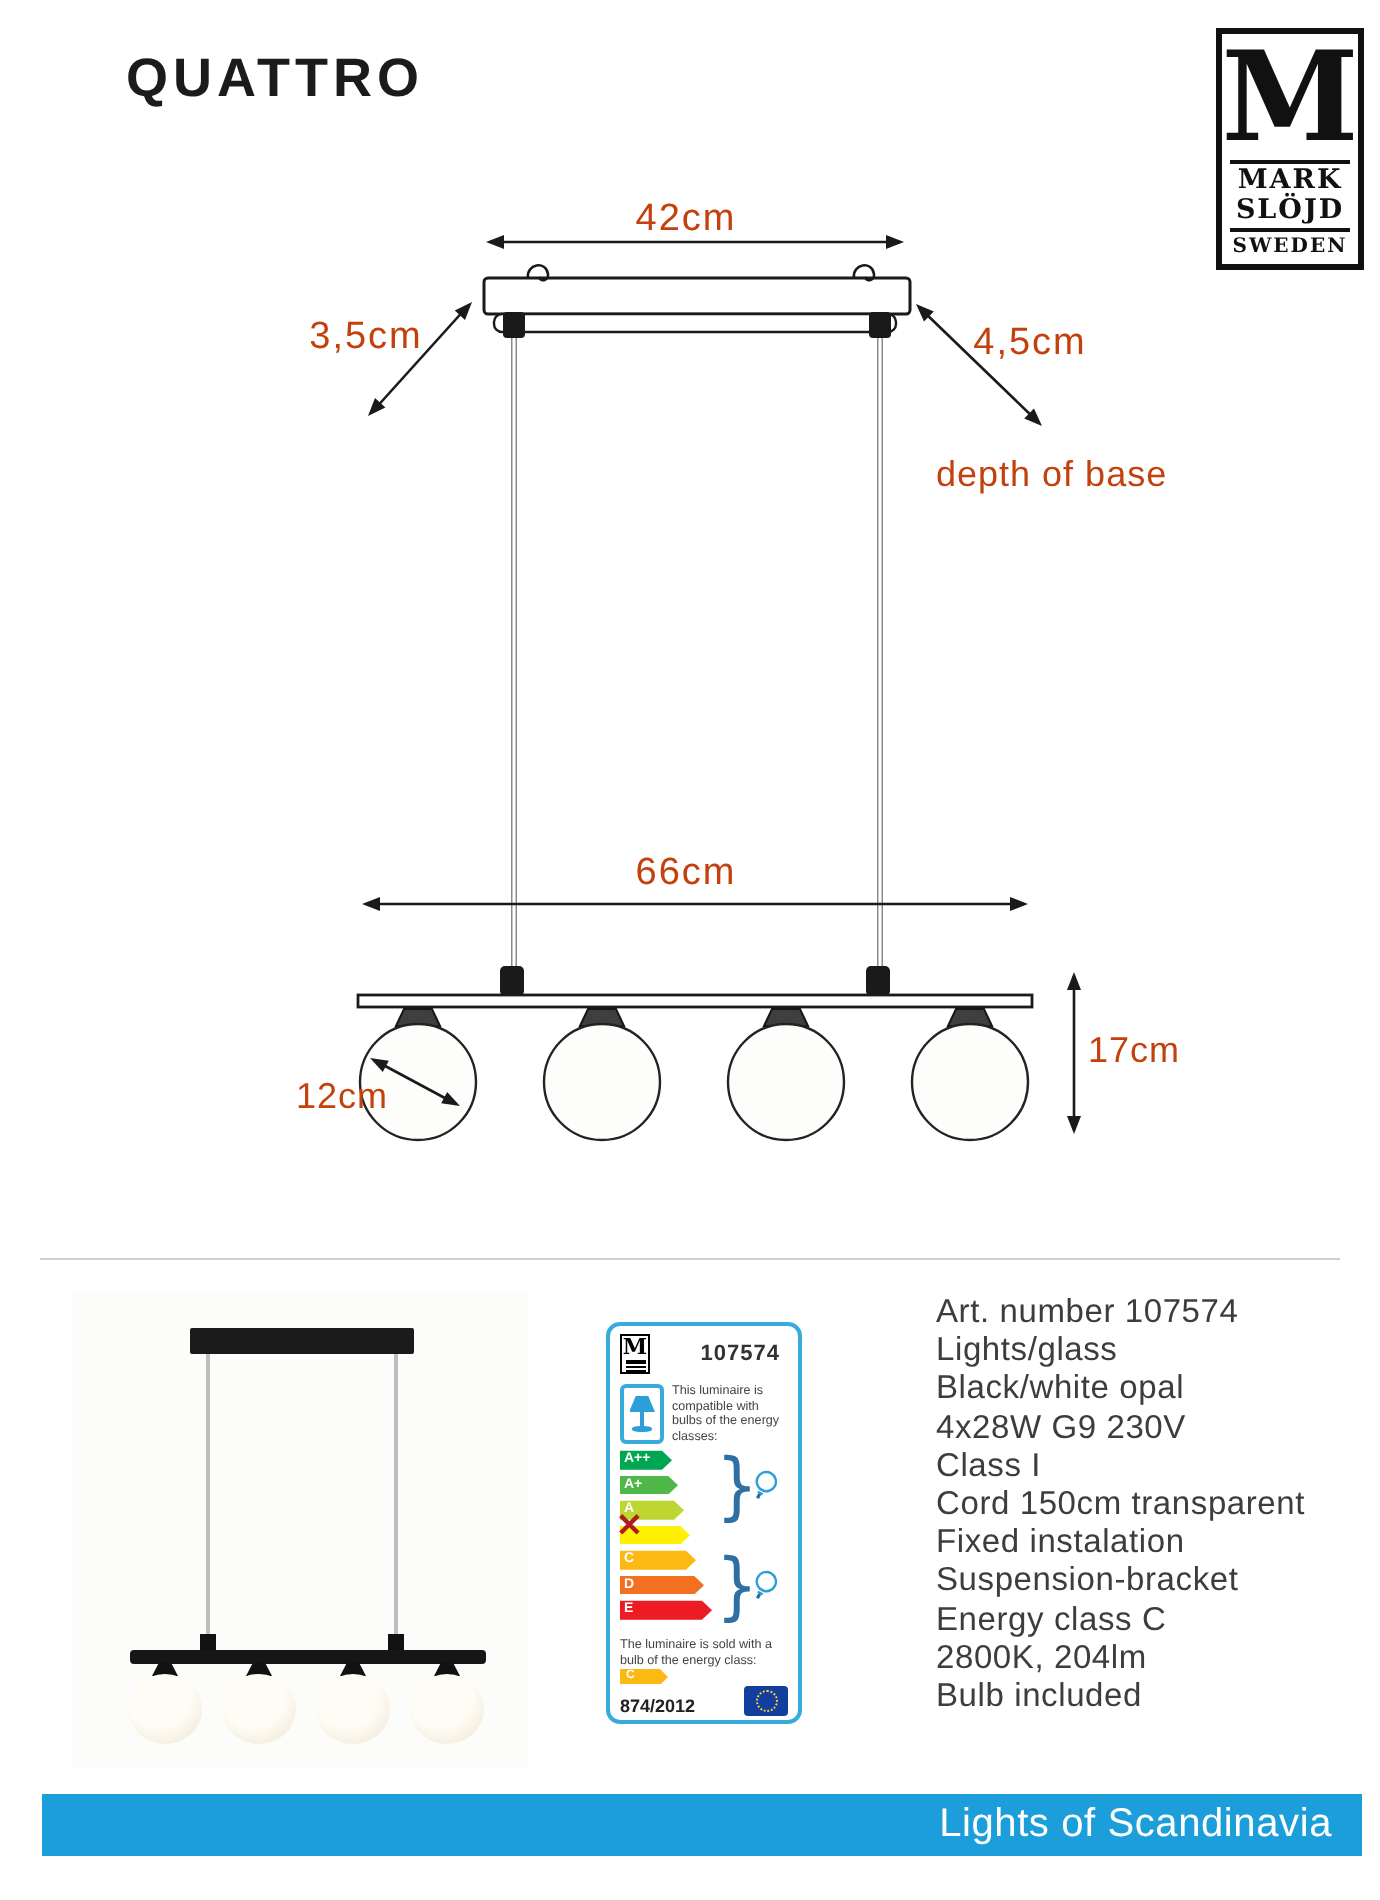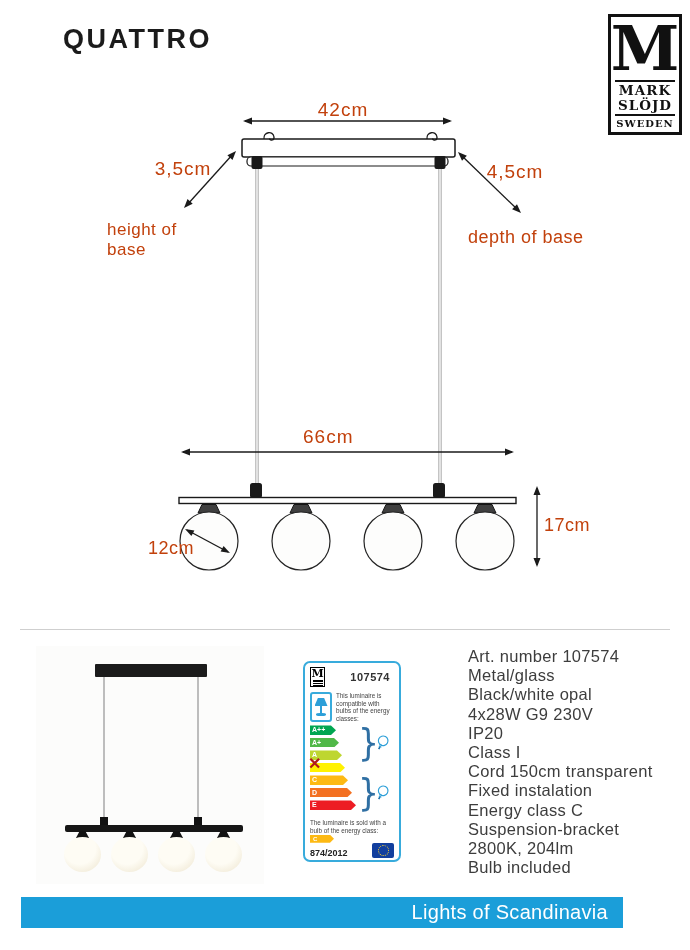--- a/index.html
+++ b/index.html
@@ -15,21 +15,21 @@
   .brand-rule{width:60px;height:2px;background:#111;margin:1px 0;}
   .brand-word1,.brand-word2{font-size:13.5px;line-height:15px;letter-spacing:1px;}
   .brand-word3{font-size:10px;line-height:14px;letter-spacing:1px;}
   
   .dim{color:#c2410c;}
   .lbl-42{left:283px;top:99px;width:120px;text-align:center;font-size:19px;letter-spacing:1px;}
   .lbl-35{left:143px;top:158px;width:80px;text-align:center;font-size:19px;letter-spacing:1px;}
   .lbl-hob{left:107px;top:220px;width:92px;font-size:17px;line-height:20px;letter-spacing:.5px;}
   .lbl-45{left:475px;top:161px;width:80px;text-align:center;font-size:19px;letter-spacing:1px;}
   .lbl-dob{left:468px;top:227px;width:140px;font-size:18px;letter-spacing:.5px;}
-  .lbl-66{left:303px;top:426px;width:80px;text-align:left;font-size:19px;letter-spacing:1px;}
+  .lbl-66{left:303px;top:426px;width:80px;text-align:center;font-size:19px;letter-spacing:1px;}
   .lbl-12{left:148px;top:538px;font-size:18px;letter-spacing:.5px;}
   .lbl-17{left:544px;top:515px;font-size:18px;letter-spacing:.5px;}
   
   .divider{left:20px;top:629px;width:650px;height:1px;background:#cfcfcf;}
   
   .photo{left:36px;top:646px;width:228px;height:238px;background:#fcfcfb;}
   .photo .canopy{position:absolute;left:59px;top:18px;width:112px;height:13px;background:#1b1b1b;border-radius:1px;}
   .photo .cord{position:absolute;top:31px;width:2px;height:148px;background:#bdbdbd;}
   .photo .stub{position:absolute;top:171px;width:8px;height:9px;background:#121212;}
   .photo .rail{position:absolute;left:29px;top:179px;width:178px;height:7px;background:#161616;border-radius:2px;}
@@ -68,21 +68,21 @@
               clip-path:polygon(0 0,calc(100% - 4px) 0,100% 50%,calc(100% - 4px) 100%,0 100%);
               font-size:6px;font-weight:bold;color:#fff;text-align:left;padding-left:3px;line-height:8px;
               box-sizing:border-box;}
   .card-foot{display:flex;justify-content:space-between;align-items:flex-end;margin-top:auto;}
   .reg{font-size:9px;font-weight:bold;color:#222;}
   .euflag{width:22px;height:15px;background:#123f9e;border-radius:2px;position:relative;}
   .euflag i{position:absolute;left:6px;top:2.5px;width:9px;height:9px;border:1px dotted #ffd42e;border-radius:50%;}
   
   .specs{left:468px;top:647px;width:210px;font-size:16.5px;line-height:19.2px;color:#3d3d3d;letter-spacing:.3px;}
   
-  .banner{left:21px;top:897px;width:602px;height:31px;display:flex;align-items:center;
+  .banner{left:21px;top:897px;width:660px;height:31px;display:flex;align-items:center;
           justify-content:flex-end;padding-right:15px;box-sizing:border-box;}
   .banner span{color:#fff;font-size:20px;letter-spacing:.3px;}
   svg.draw{position:absolute;left:0;top:0;pointer-events:none;}
 </style>
 </head>
 <body>
 
 <div id="page">
 
   <div class="abs title">QUATTRO</div>
@@ -156,21 +156,20 @@
       <polygon points="514,452 505,448.5 505,455.5"></polygon>
       <polygon points="537,486 533.5,495 540.5,495"></polygon>
       <polygon points="537,567 533.5,558 540.5,558"></polygon>
       <polygon points="185,529 191.4,536 194.4,530.4"></polygon>
       <polygon points="230,553 220.6,551.6 223.6,546"></polygon>
     </g>
   </svg>
 
   <div class="abs dim lbl-42">42cm</div>
   <div class="abs dim lbl-35">3,5cm</div>
-  <div class="abs dim lbl-hob">height of base</div>
   <div class="abs dim lbl-45">4,5cm</div>
   <div class="abs dim lbl-dob">depth of base</div>
   <div class="abs dim lbl-66">66cm</div>
   <div class="abs dim lbl-12">12cm</div>
   <div class="abs dim lbl-17">17cm</div>
 
   <div class="abs divider"></div>
 
   <div class="abs photo">
     <div class="canopy"></div>
@@ -258,29 +257,28 @@
     <div class="card-foot">
       <div class="reg">874/2012</div>
       <div class="euflag">
           <i></i>
         </div>
     </div>
   </div>
 
   <div class="abs specs">
     <div>Art. number 107574</div>
-    <div>Metal/glass</div>
+    <div>Lights/glass</div>
     <div>Black/white opal</div>
     <div>4x28W G9 230V</div>
-    <div>IP20</div>
     <div>Class I</div>
     <div>Cord 150cm transparent</div>
     <div>Fixed instalation</div>
+    <div>Suspension-bracket</div>
     <div>Energy class C</div>
-    <div>Suspension-bracket</div>
     <div>2800K, 204lm</div>
     <div>Bulb included</div>
   </div>
 
   <div class="abs banner" style="background: rgb(27, 158, 217);">
     <span>Lights of Scandinavia</span>
   </div>
 
 </div>
 

